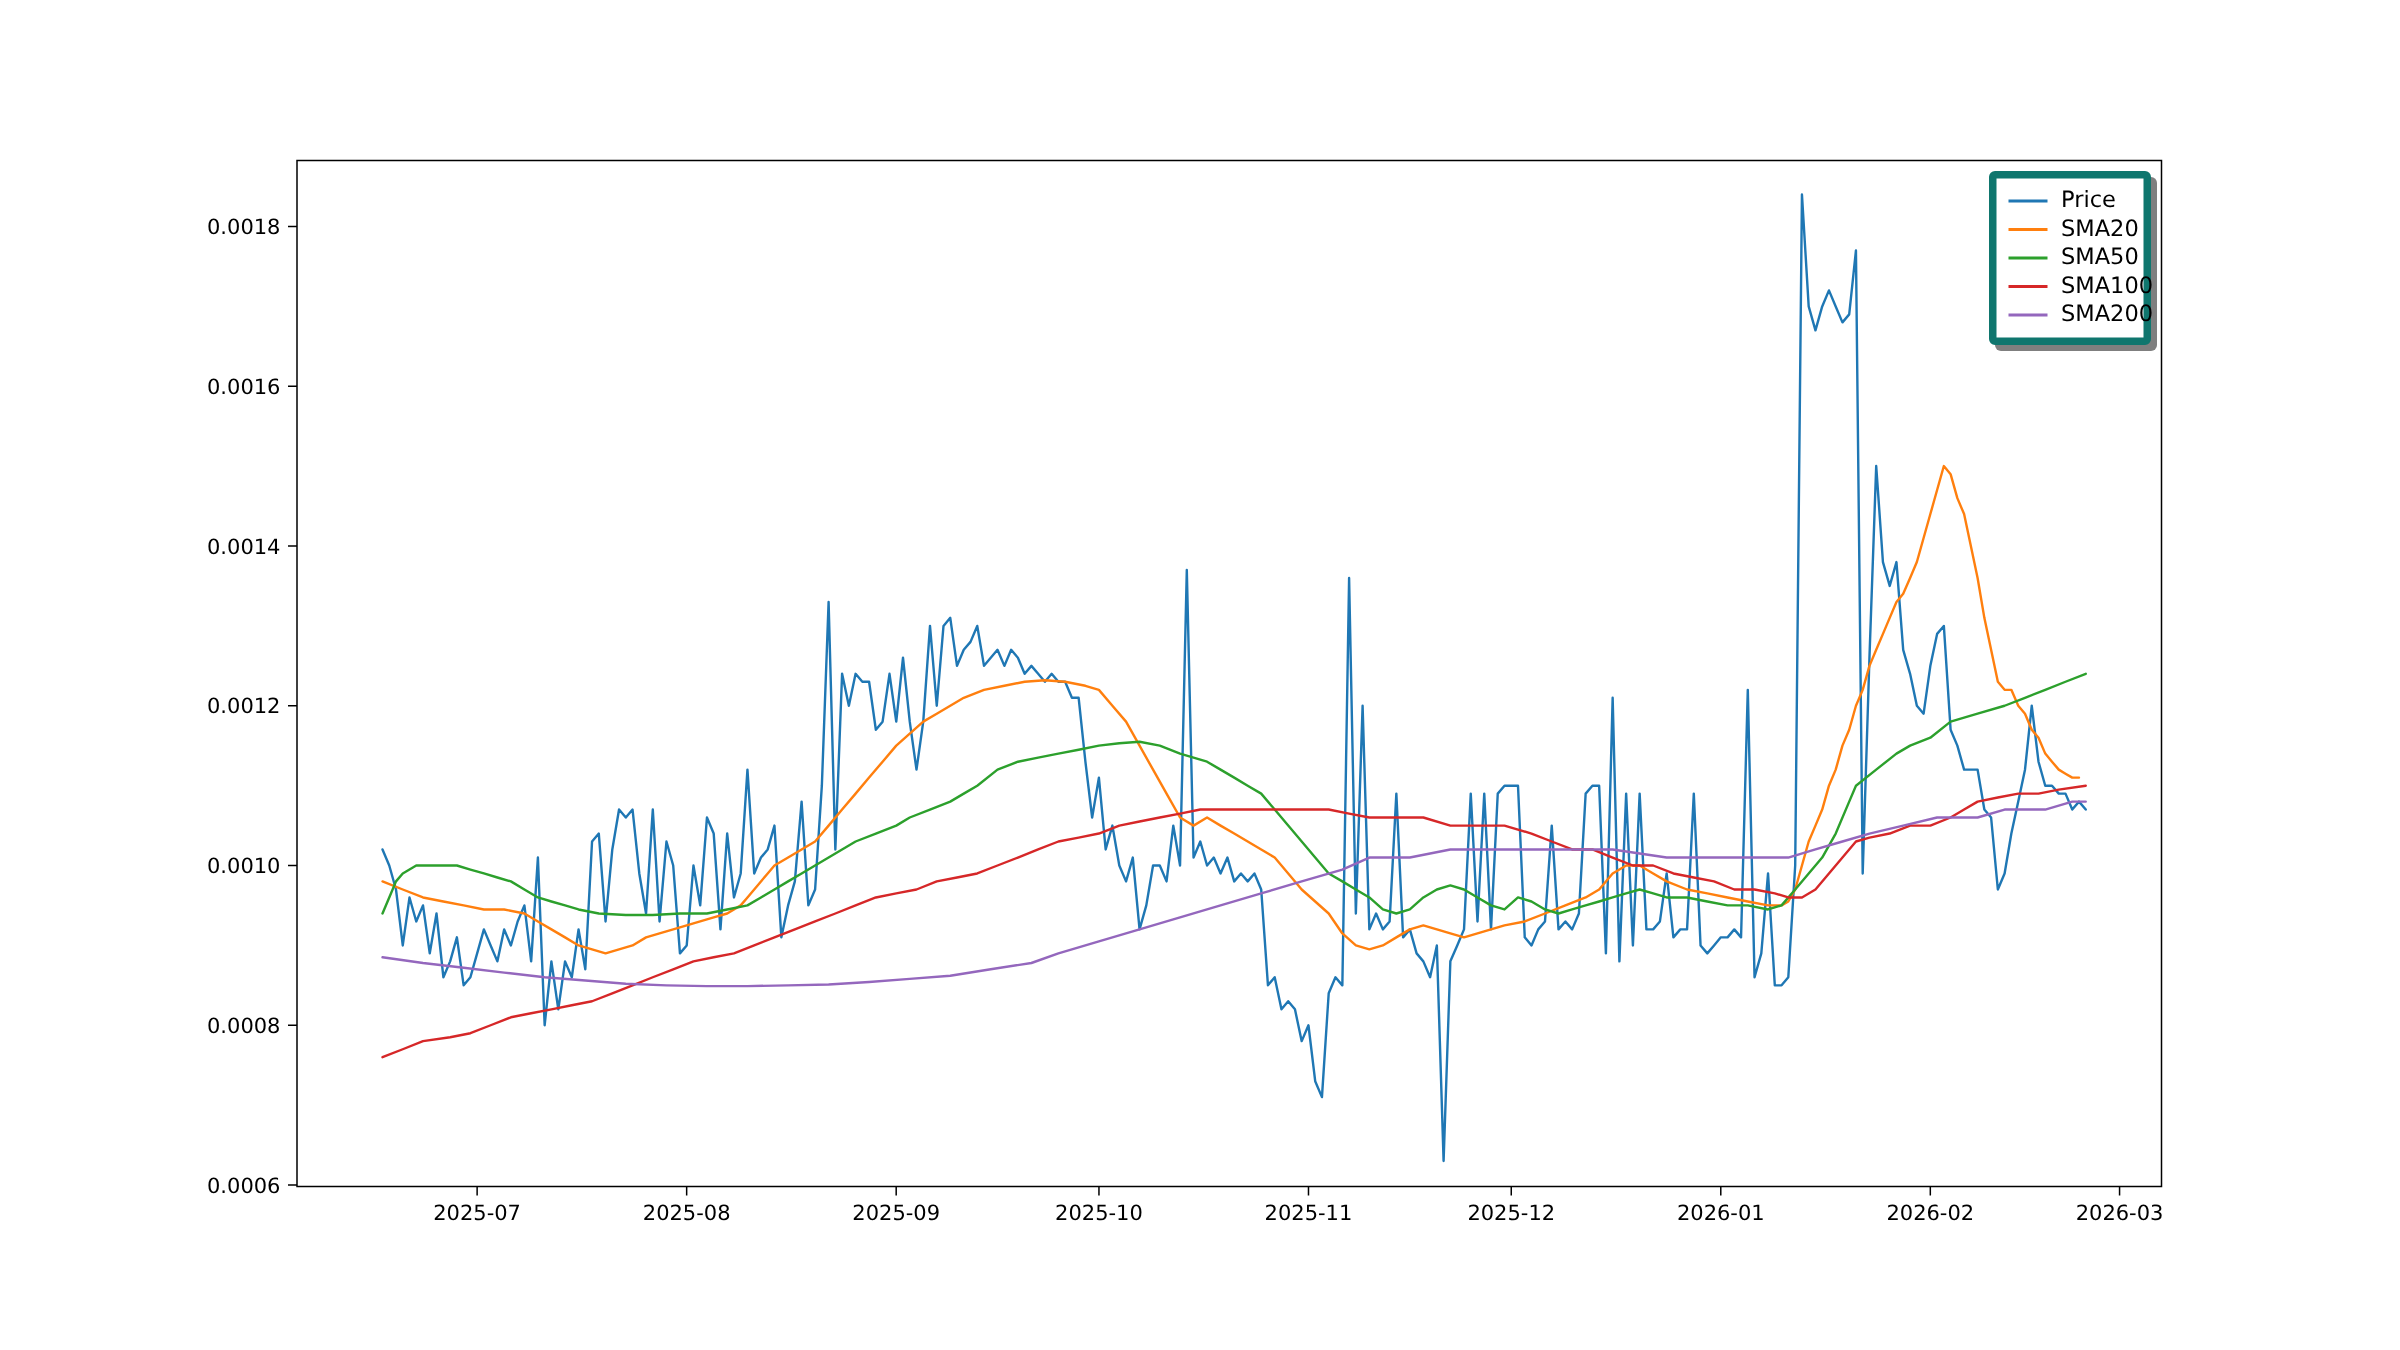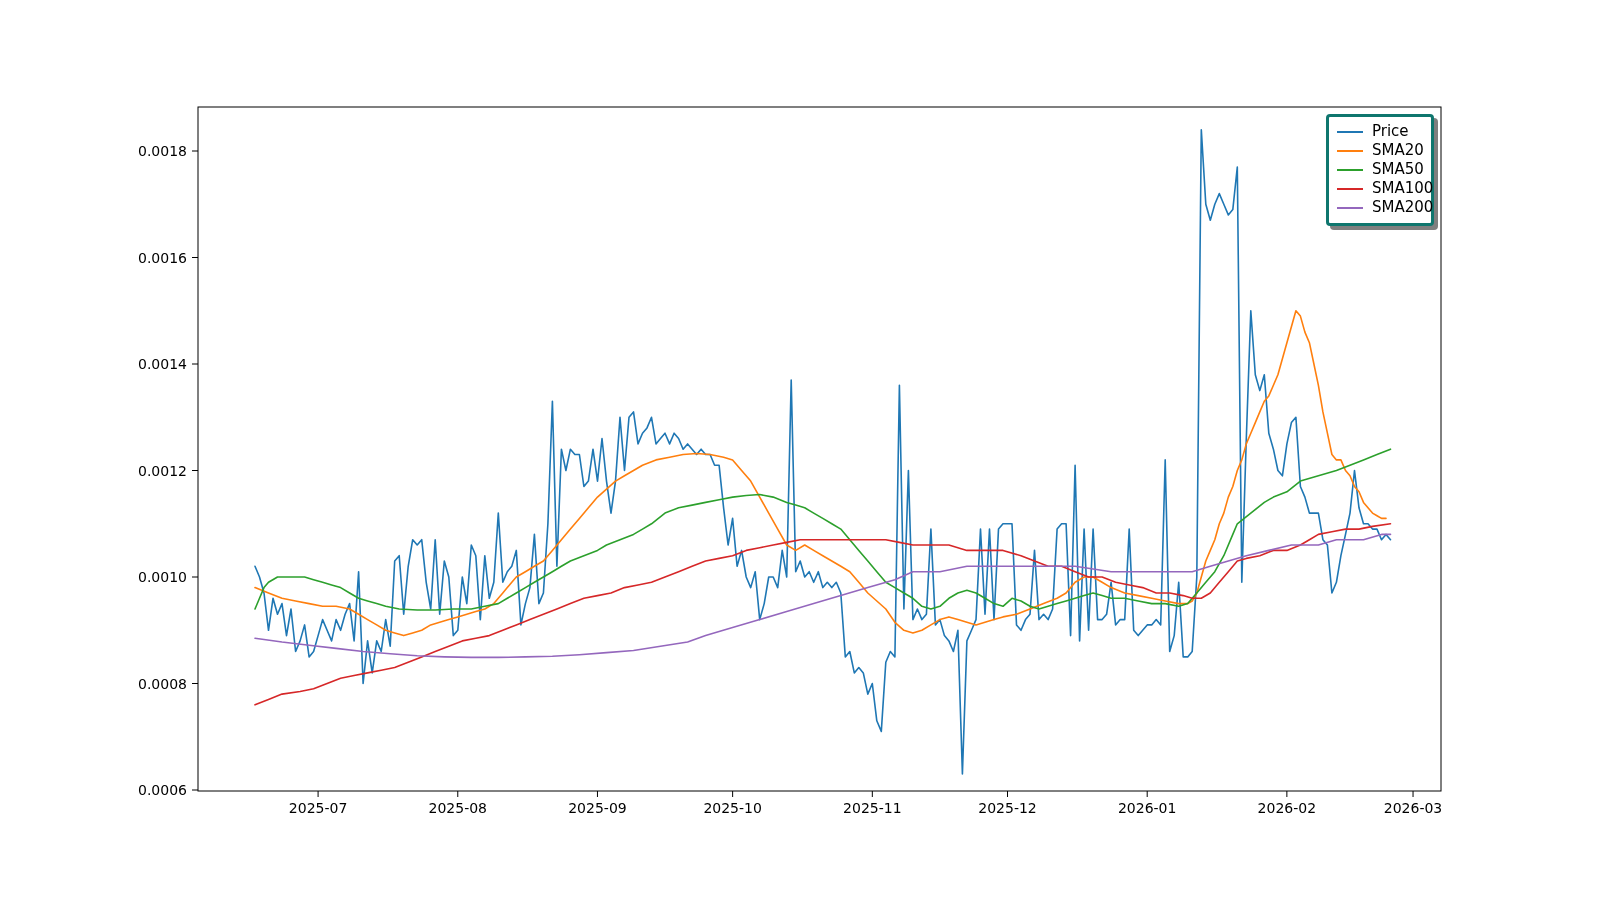--- a/index.html
+++ b/index.html
@@ -1,21 +1,21 @@
 <!DOCTYPE html>
 <html><head>
 <meta charset="utf-8">
 <style>
   html,body{margin:0;padding:0;background:#ffffff;}
   .figure{position:relative;width:1600px;height:900px;background:#ffffff;overflow:hidden;
           font-family:"DejaVu Sans",sans-serif;}
   svg{position:absolute;left:0;top:0;}
   svg text{font-family:"DejaVu Sans",sans-serif;font-size:14px;fill:#000000;}
   .legend{position:absolute;left:1326px;top:114px;width:108px;box-sizing:border-box;
-          background:#ffffff;border:3px solid #0f766e;border-radius:4px;
+          background:#ffffff;border:5px solid #0f766e;border-radius:4px;
           box-shadow:4px 4px 0 #7f7f7f;padding:5px 8px 6px 8px;z-index:2;}
   .legend-row{display:flex;align-items:center;height:19px;}
   .swatch{display:inline-block;width:26px;height:2px;margin-right:9px;flex:none;}
   .legend-label{font-size:15px;line-height:1;color:#000000;white-space:nowrap;}
 </style>
 </head>
 <body>
 
 <div class="figure">
   <svg width="1600" height="900" viewBox="0 0 1600 900">

